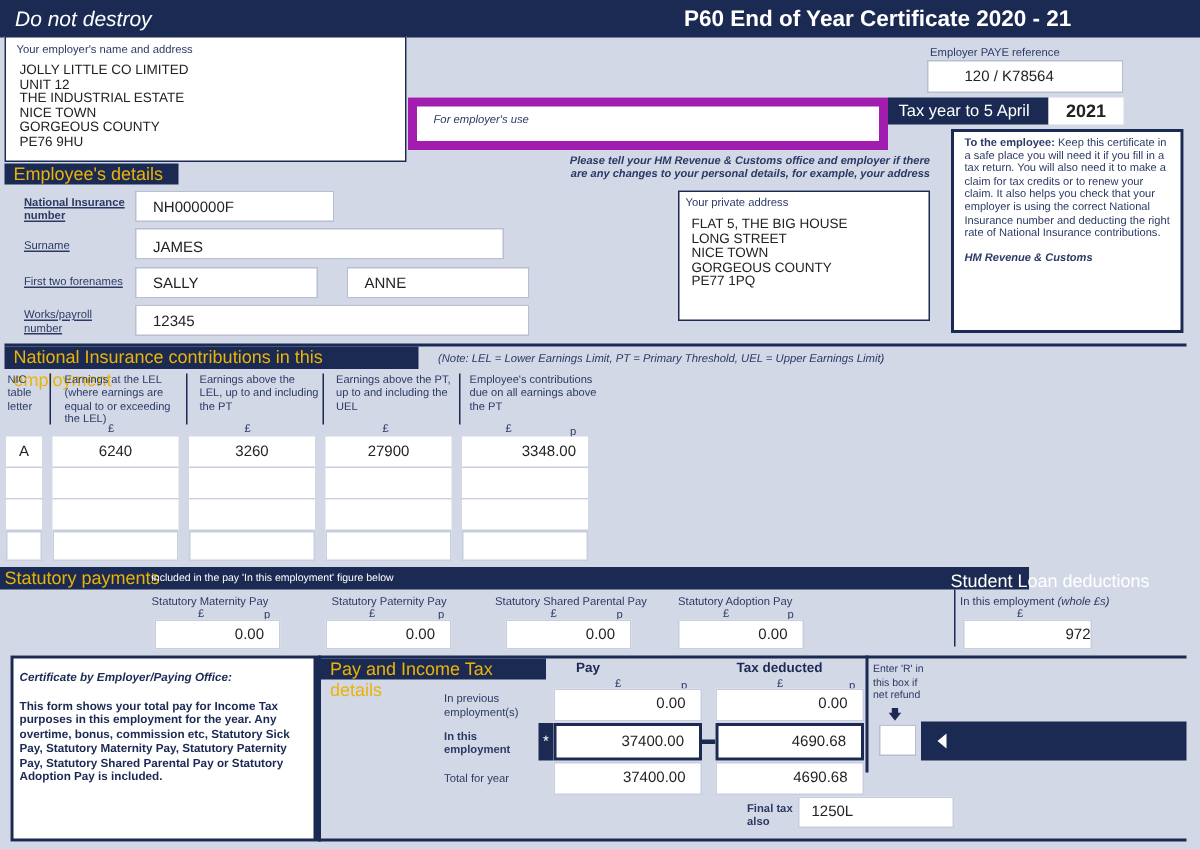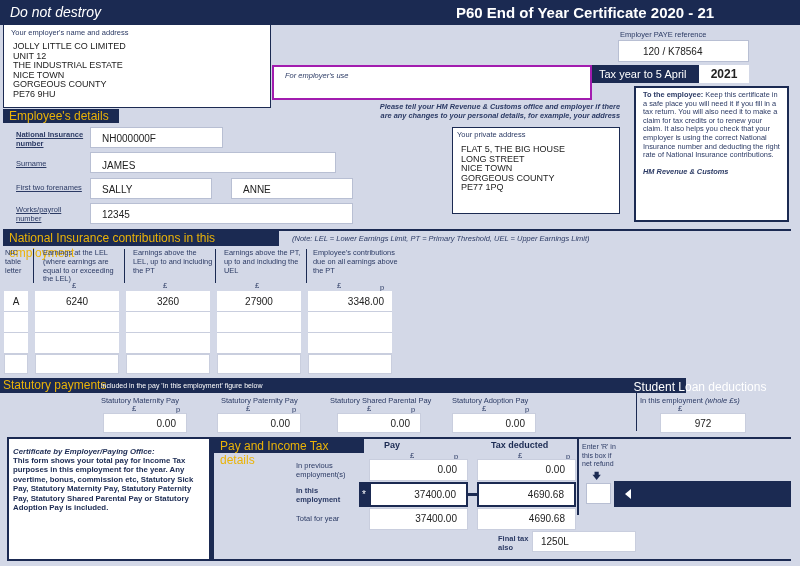--- a/index.html
+++ b/index.html
@@ -26,21 +26,21 @@
   #title { left: 456px; top: 4px; font-size: 15px; font-weight: bold; color: #fff; }
 
   
   #emp-addr { left: 3px; top: 24px; width: 268px; height: 84px; border: 1px solid #1b2a52; background: #fff; }
   #emp-addr .lbl { position: absolute; left: 7px; top: 3px; }
   #emp-addr .lines { position: absolute; left: 9px; top: 17px; font-size: 9px; line-height: 9.6px; color: #222; }
 
   #paye-lbl { left: 620px; top: 30px; }
   #paye-box { left: 618px; top: 40px; width: 131px; height: 22px; font-size: 10px; line-height: 22px; padding-left: 24px; color: #222; }
 
-  #emp-use { left: 272px; top: 65px; width: 320px; height: 35px; border: 2px solid #a21caf; background: #fff; }
+  #emp-use { left: 272px; top: 65px; width: 320px; height: 35px; border: 6px solid #a21caf; background: #fff; }
   #emp-use .lbl { position: absolute; left: 11px; top: 4px; font-style: italic; }
 
   #taxyr-lbl { left: 592px; top: 65px; width: 107px; height: 18px; font-size: 11px; line-height: 18px; padding-left: 7px; }
   #taxyr-val { left: 699px; top: 65px; width: 50px; height: 18px; background: #fff; font-size: 12px; font-weight: bold; text-align: center; line-height: 18px; color: #222; }
 
   #notice { left: 634px; top: 86px; width: 155px; height: 136px; border: 2px solid #1b2a52; background: #fff; padding: 3px 7px; font-size: 7.4px; line-height: 8.6px; color: #2b3a64; }
 
   #please { left: 368px; top: 102px; width: 252px; font-size: 7.4px; line-height: 9px; font-style: italic; font-weight: bold; color: #2b3a64; text-align: right; }
 
   
@@ -65,21 +65,21 @@
   
   #st-bar { left: 0; top: 378px; width: 686px; height: 15px; }
   #st-bar .sect { position: absolute; left: 0; top: 0; font-size: 12px; line-height: 15px; padding-left: 3px; }
   #st-bar .sub { position: absolute; left: 101px; top: 4px; font-size: 7px; color: #fff; }
   #sl-title { left: 610px; top: 378px; width: 180px; height: 15px; font-size: 12px; color: #fff; text-align: center; line-height: 18px; }
   .st-lbl { top: 396px; font-size: 7.5px; color: #2b3a64; }
   .st-box { top: 413px; height: 20px; background: #fff; border: 1px solid #c9cede; font-size: 10px; color: #222; text-align: right; padding-right: 10px; line-height: 20px; }
 
   
   #cert { left: 7px; top: 437px; width: 205px; height: 124px; border: 2px solid #1b2a52; border-right: 3px solid #1b2a52; background: #fff; padding: 8px 4px; }
-  #cert .t1 { font-size: 7.8px; font-style: italic; font-weight: bold; color: #1b2a52; margin-bottom: 0; }
+  #cert .t1 { font-size: 7.8px; font-style: italic; font-weight: bold; color: #1b2a52; margin-bottom: 10px; }
   #cert .t2 { font-size: 7.8px; font-weight: bold; color: #1b2a52; line-height: 9.4px; }
 
   #pit-frame { left: 212px; top: 437px; width: 579px; height: 124px; border-top: 2px solid #1b2a52; border-bottom: 2px solid #1b2a52; border-left: 2px solid #1b2a52; }
   #pit-head { left: 214px; top: 439px; width: 150px; height: 14px; }
   #pit-head .sect { line-height: 14px; font-size: 12px; }
   .pit-lbl { left: 296px; font-size: 7.5px; line-height: 9px; color: #2b3a64; }
   .pit-box { background: #fff; border: 1px solid #c9cede; font-size: 10px; color: #222; text-align: right; padding-right: 10px; }
   .pit-box.hl { border: 2px solid #1b2a52; }
 
   #refund-rule { left: 577px; top: 437px; width: 2px; height: 78px; background: #1b2a52; }
@@ -222,21 +222,21 @@
 <div class="abs st-box" style="left:337px;width:84px;">0.00</div>
 
 <div class="abs st-lbl" style="left:452px;">Statutory Adoption Pay</div>
 <div class="abs pnd" style="left:482px;top:404px;">£</div>
 <div class="abs pnd" style="left:525px;top:405px;">p</div>
 <div class="abs st-box" style="left:452px;width:84px;">0.00</div>
 
 <div class="abs vbar" style="left:636px;top:393px;height:38px;"></div>
 <div class="abs st-lbl" style="left:640px;"><span>In this employment</span> <span class="it">(whole £s)</span></div>
 <div class="abs pnd" style="left:678px;top:404px;">£</div>
-<div class="abs st-box c" style="left:660px;width:86px;padding-right:0;text-align:center;">972</div>
+<div class="abs st-box c" style="left:642px;width:86px;padding-right:0;">972</div>
 
 <div id="cert" class="abs">
   <div class="t1">Certificate by Employer/Paying Office:</div>
   <div class="t2">This form shows your total pay for Income Tax purposes in this employment for the year. Any overtime, bonus, commission etc, Statutory Sick Pay, Statutory Maternity Pay, Statutory Paternity Pay, Statutory Shared Parental Pay or Statutory Adoption Pay is included.</div>
 </div>
 
 <div id="pit-frame" class="abs"></div>
 <div id="pit-head" class="abs navy">
   <div class="sect">Pay and Income Tax details</div>
 </div>

